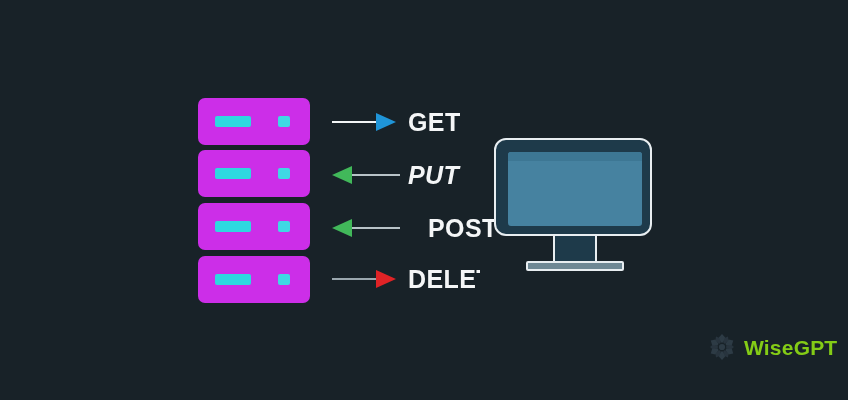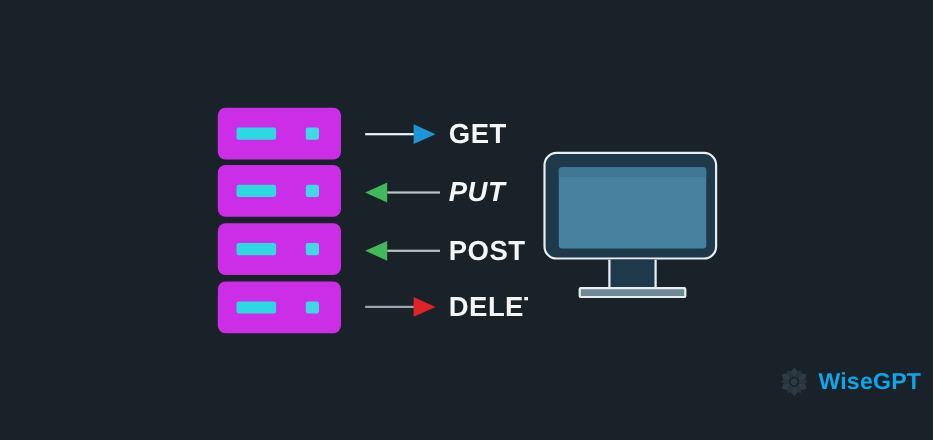--- a/index.html
+++ b/index.html
@@ -66,21 +66,21 @@
   .arrow-row {
     position: absolute;
     left: 330px;
     height: 34px;
     width: 200px;
     display: flex;
     align-items: center;
   }
   .arrow-row.a0 { top: 105px; }
   .arrow-row.a1 { top: 158px; font-style: italic; }
-  .arrow-row.a2 { top: 211px; }
+  .arrow-row.a2 { top: 211px; gap: 20px; }
   .arrow-row.a3 { top: 262px; }
 
   .arrow-graphic {
     position: relative;
     width: 70px;
     height: 30px;
     flex: 0 0 70px;
   }
   .arrow-line {
     position: absolute;
@@ -183,21 +183,21 @@
   #logo {
     position: absolute;
     left: 706px;
     top: 331px;
     display: flex;
     align-items: center;
     gap: 6px;
   }
   #logo-mark { display: block; }
   #logo-text {
-    color: #0ea5e9;
+    color: #84cc16;
     font-size: 21px;
     font-weight: bold;
     letter-spacing: 0.2px;
     line-height: 1;
   }
 </style>
 </head>
 <body>
 
 <div id="stage">

